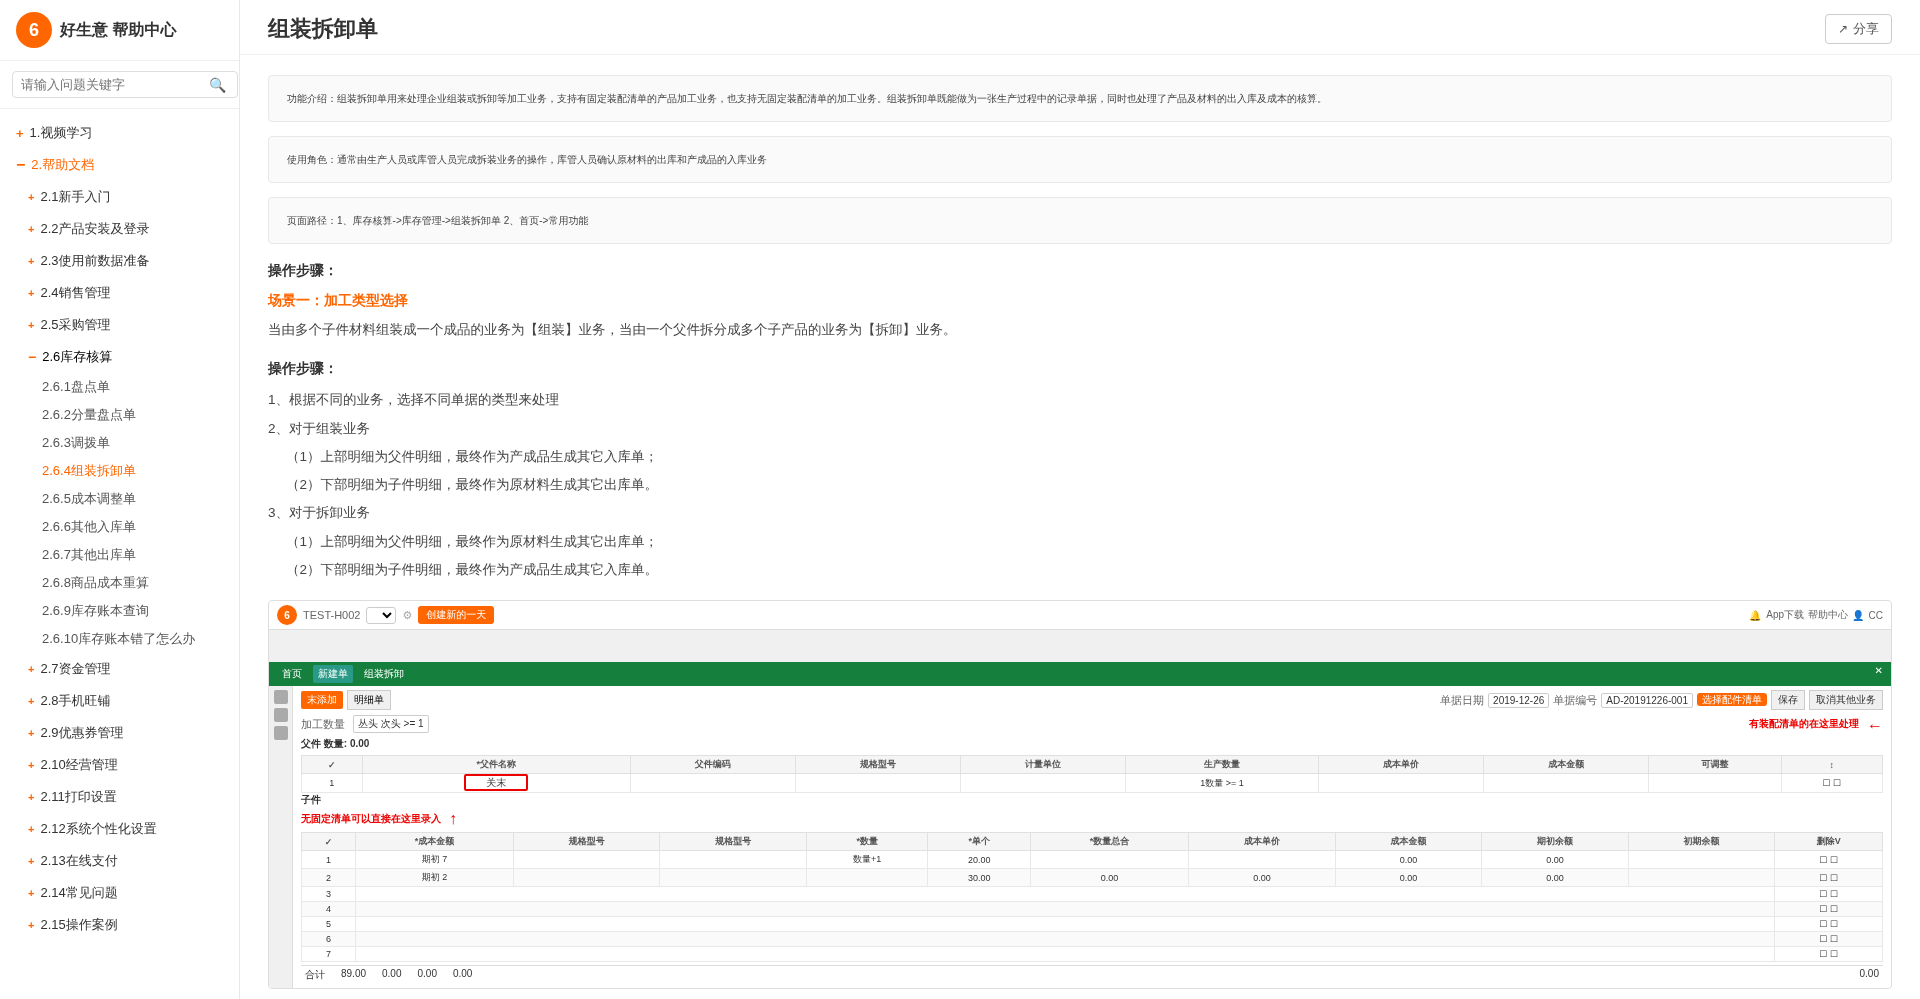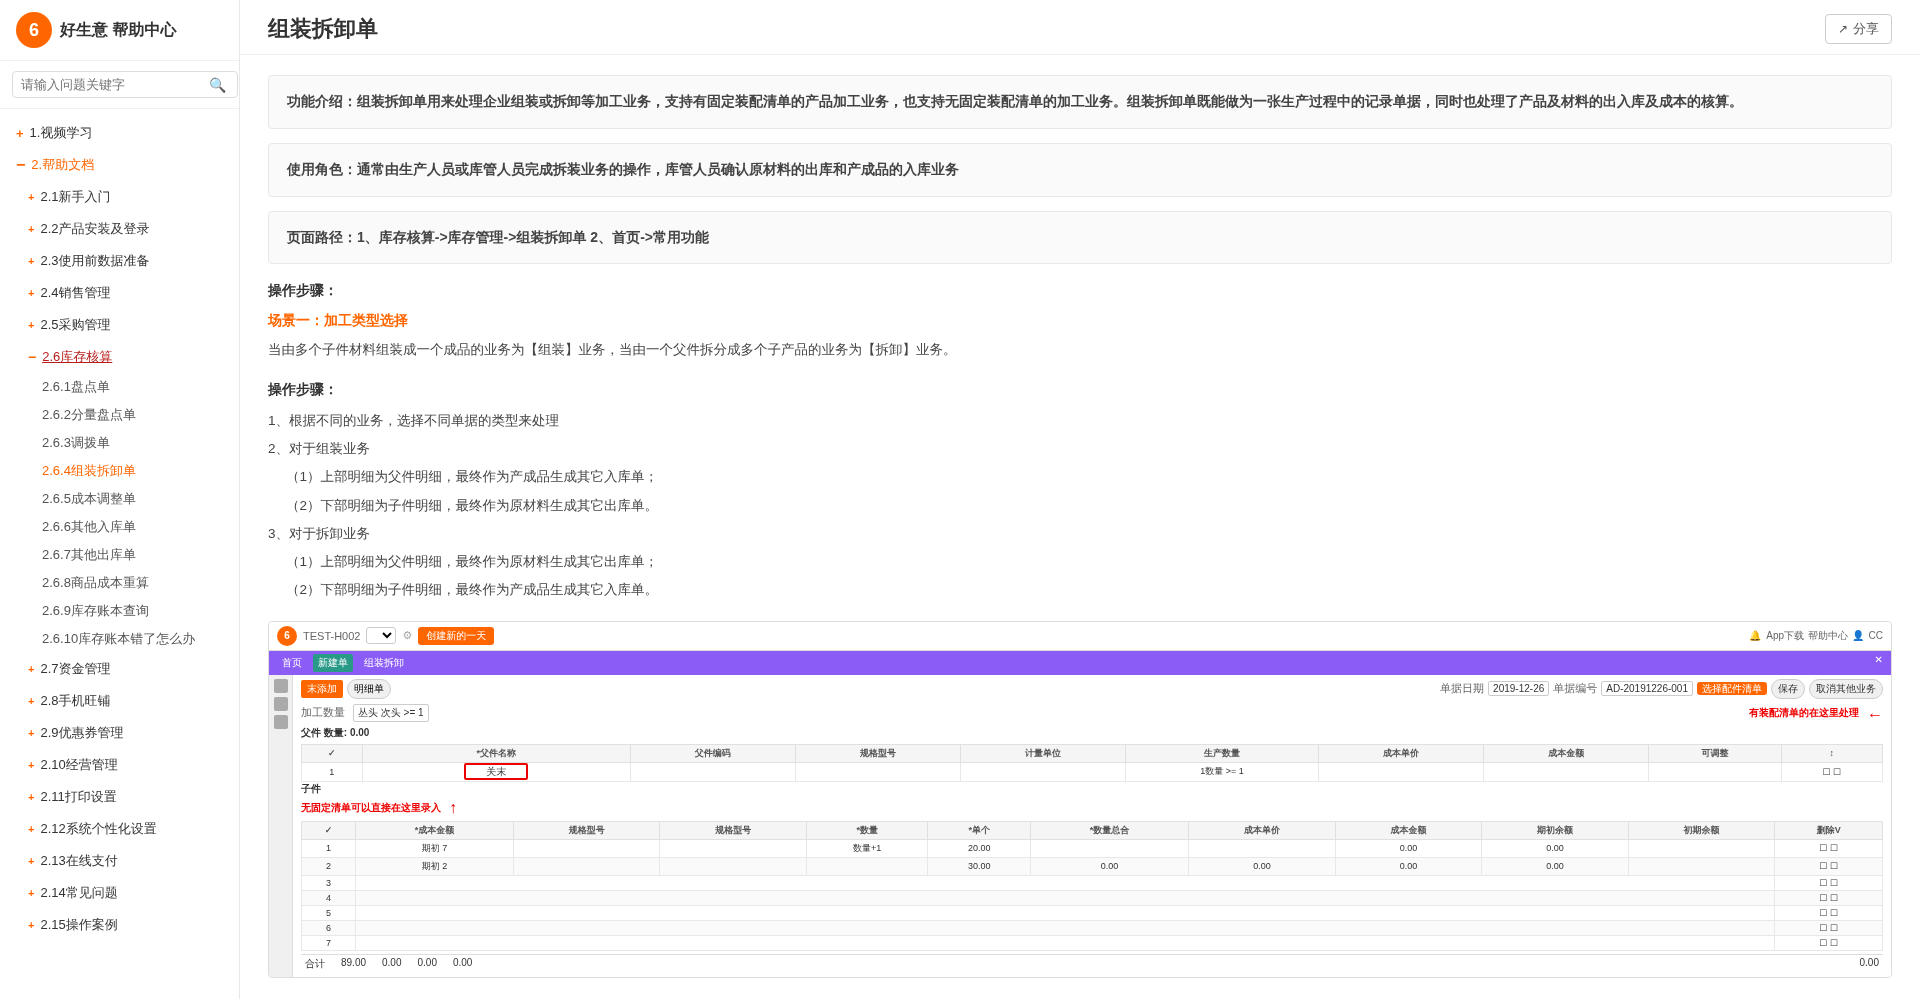--- a/index.html
+++ b/index.html
@@ -141,24 +141,23 @@
       padding: 20px 28px 40px 28px;
       background: #fff;
     }
 
     .info-block {
       background: #fafafa;
       border: 1px solid #e8e8e8;
       border-radius: 4px;
       padding: 14px 18px;
       margin-bottom: 14px;
-      font-size: 14px;
+      font-size: 10px;
       line-height: 1.7;
       color: #444;
-      font-weight: bold;
     }
     .info-block p { margin: 0; }
 
     .section-heading {
       font-size: 14px;
       font-weight: bold;
       color: #333;
       margin: 18px 0 10px 0;
     }
     .sub-heading {
@@ -217,26 +216,27 @@
     .sim-topbar-btn-orange {
       background: #f60;
       color: #fff;
       border: none;
       border-radius: 3px;
       padding: 2px 8px;
       font-size: 10px;
     }
     .sim-topbar-right { margin-left: auto; display: flex; gap: 4px; align-items: center; font-size: 10px; color: #666; }
     .sim-nav {
-      background: #8b5cf6;
+      background: #15803d;
       display: flex;
       align-items: flex-start;
       padding: 3px 8px;
       gap: 6px;
       font-size: 10px;
+      margin-top: 32px;
     }
     .sim-nav-item {
       color: #fff;
       padding: 2px 5px;
       border-radius: 2px;
       cursor: pointer;
     }
     .sim-nav-item.active { background: #2a9a88; }
     .sim-content-area {
       display: flex;
@@ -274,21 +274,21 @@
       background: #f60;
       color: #fff;
       border: none;
       border-radius: 2px;
       padding: 2px 6px;
       font-size: 10px;
     }
     .sim-gray-btn {
       background: #f0f0f0;
       border: 1px solid #ccc;
-      border-radius: 10px;
+      border-radius: 0;
       padding: 2px 6px;
       font-size: 10px;
     }
     .sim-table {
       width: 100%;
       border-collapse: collapse;
       font-size: 9px;
       margin-top: 4px;
     }
     .sim-table th {
@@ -362,21 +362,21 @@
           <span>2.4销售管理</span>
         </div>
 
         <div class="nav-section-title" style="padding-left:28px;">
           <span class="plus-icon" style="font-size:11px;">+</span>
           <span>2.5采购管理</span>
         </div>
 
         <div class="nav-section-title" style="padding-left:28px; color:#f60;">
           <span class="minus-icon" style="font-size:14px; color:#f60;">−</span>
-          <span style="color:#b91c1c;text-decoration:underline;">2.6库存核算</span>
+          <span style="color:#000000;">2.6库存核算</span>
         </div>
 
         <a class="nav-leaf">2.6.1盘点单</a>
         <a class="nav-leaf">2.6.2分量盘点单</a>
         <a class="nav-leaf">2.6.3调拨单</a>
         <a class="nav-leaf active">2.6.4组装拆卸单</a>
         <a class="nav-leaf">2.6.5成本调整单</a>
         <a class="nav-leaf">2.6.6其他入库单</a>
         <a class="nav-leaf">2.6.7其他出库单</a>
         <a class="nav-leaf">2.6.8商品成本重算</a>

